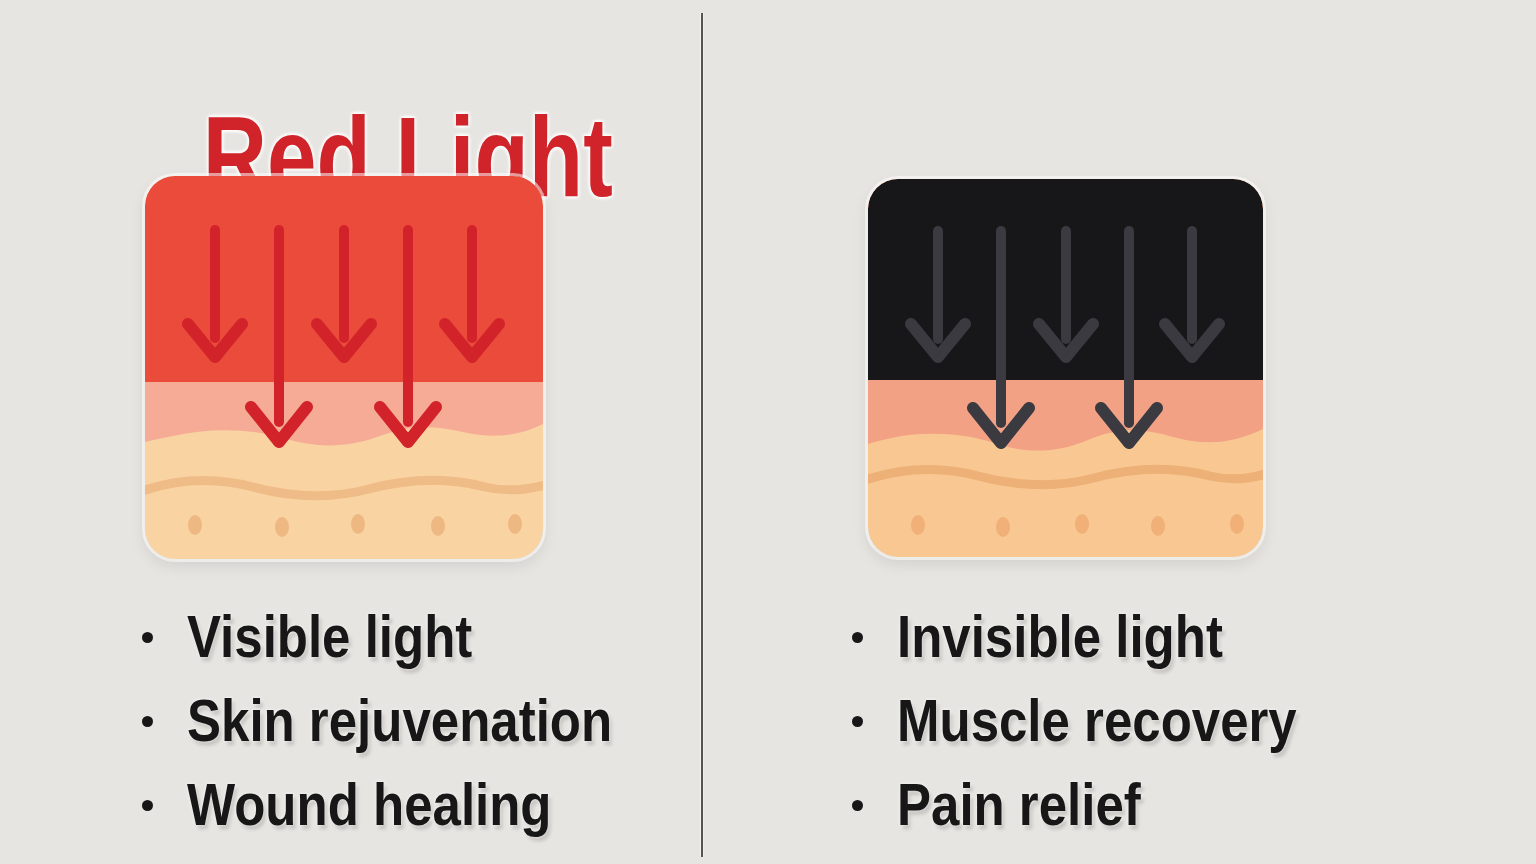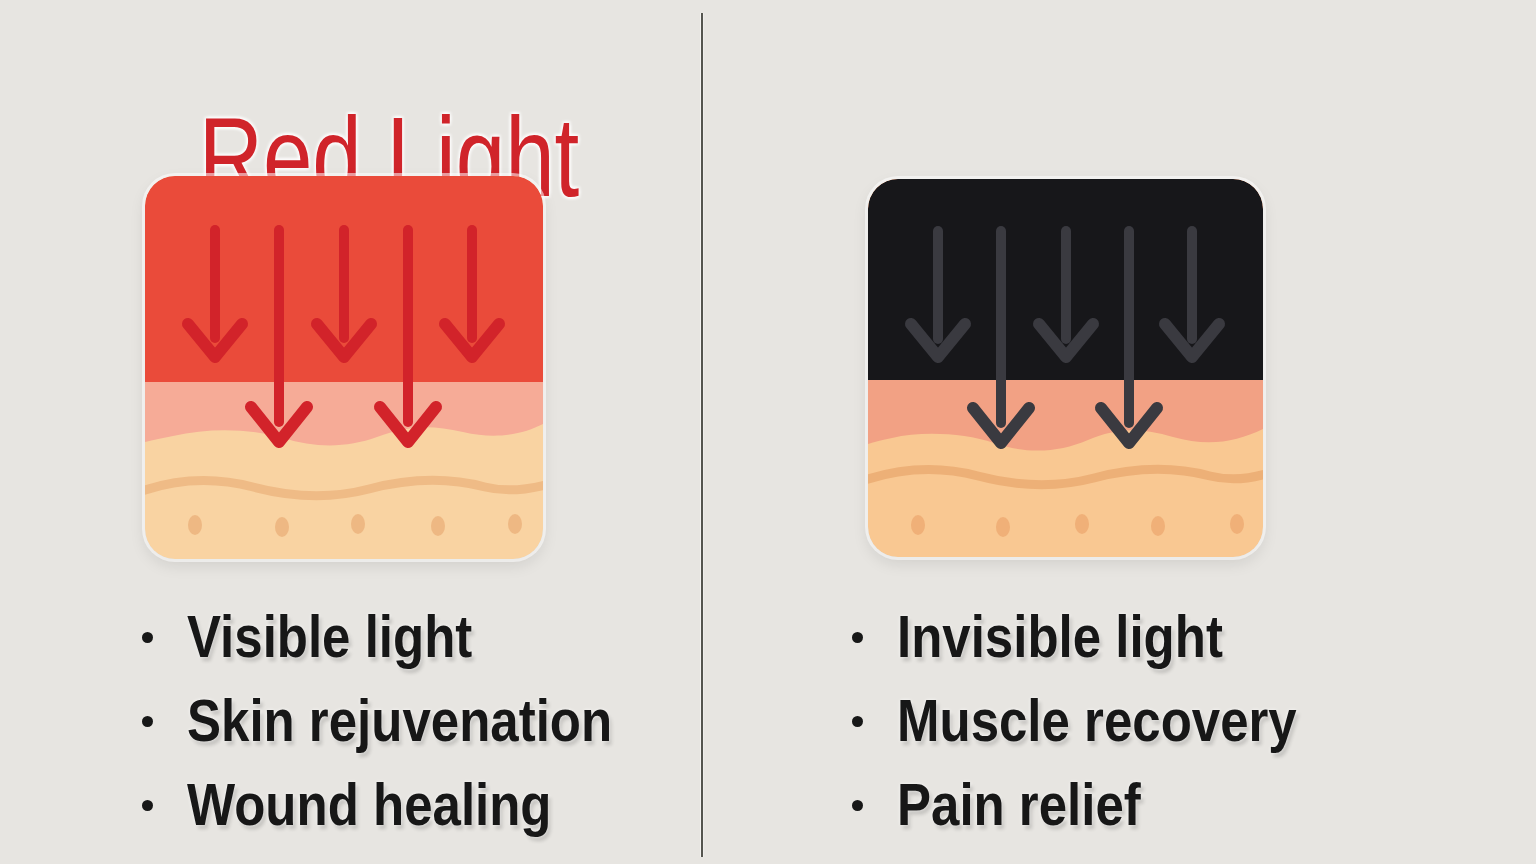--- a/index.html
+++ b/index.html
@@ -8,21 +8,21 @@
     background:var(--bg-color,#e7e5e1);
     font-family:"Liberation Sans", sans-serif;
   }
   .stage{position:absolute;inset:0;}
   .divider{
     position:absolute;left:701px;top:13px;width:2px;height:844px;
     background:var(--divider-color,#55554f);
     box-shadow:-1px 0 0 rgba(255,255,255,.55), 1px 0 0 rgba(255,255,255,.35);
   }
   .title{
-    position:absolute;top:24px;font-size:114px;line-height:114px;font-weight:normal;
+    position:absolute;top:24px;font-size:114px;line-height:114px;font-weight:bold;
     text-align:center;letter-spacing:0;
     text-shadow:-2px -2px 3px rgba(255,255,255,.65), 2px -2px 3px rgba(255,255,255,.65),
                 -2px 2px 3px rgba(255,255,255,.65), 2px 2px 3px rgba(255,255,255,.65);
   }
   .title .squish{display:inline-block;transform:scaleX(0.78);transform-origin:50% 50%;white-space:nowrap;}
   .title-left{left:145px;width:398px;color:var(--red-title-color,#d0242a);}
   .title-right{left:868px;width:395px;color:var(--dark-title-color,#1b1b1d);}
   .card{
     position:absolute;border-radius:30px;
     box-shadow:0 0 0 3px rgba(255,255,255,.55), 0 6px 16px rgba(0,0,0,.10);

